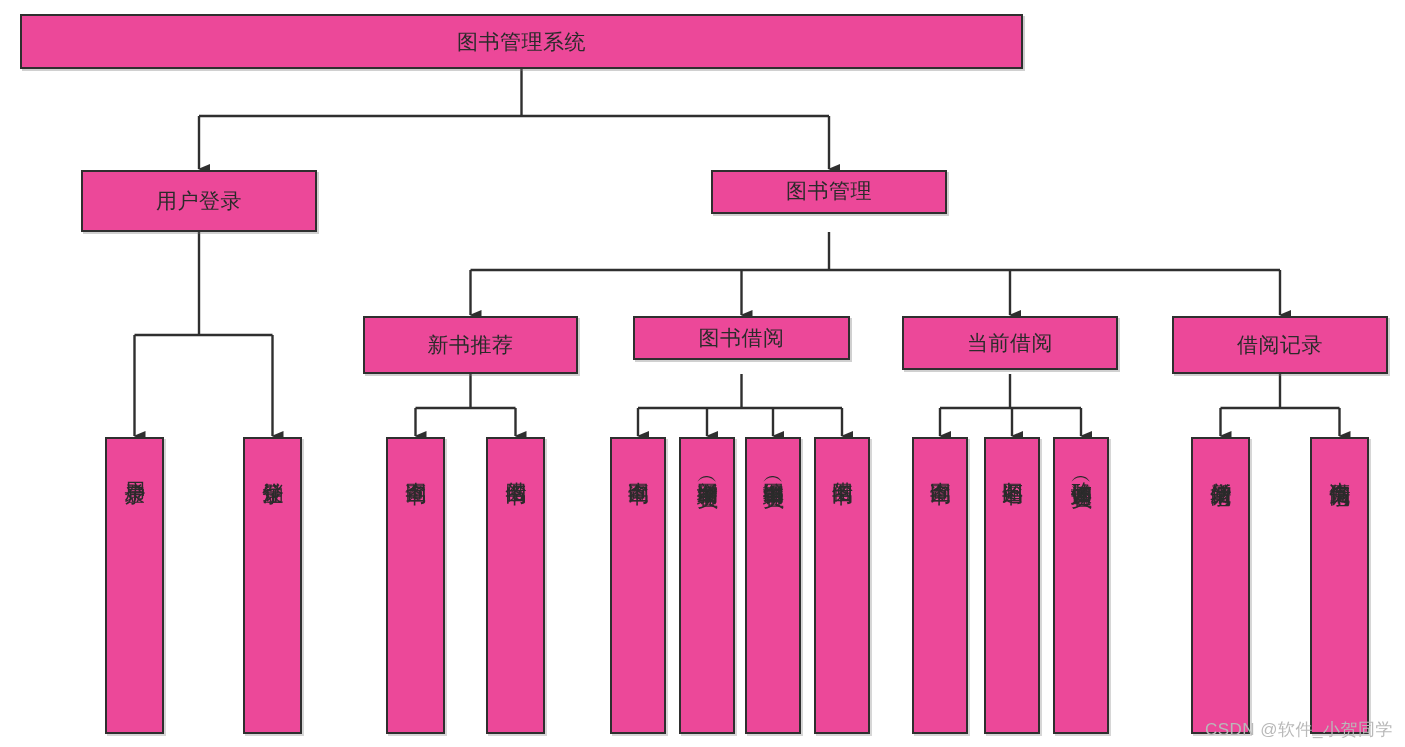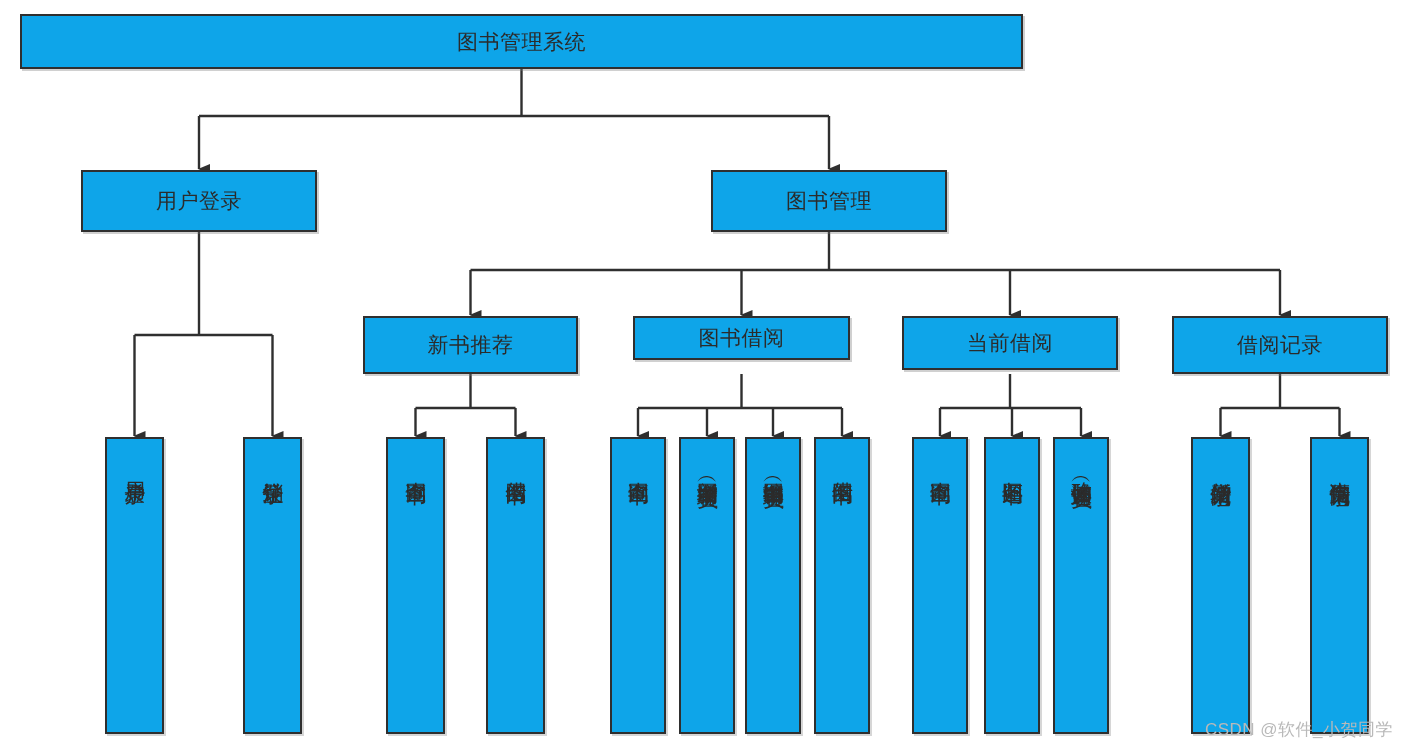--- a/index.html
+++ b/index.html
@@ -18,21 +18,21 @@
   #wire-layer {
     position: absolute;
     left: 0;
     top: 0;
     width: 1405px;
     height: 747px;
   }
   .node-box {
     position: absolute;
     box-sizing: border-box;
-    background: #0ea5e9;
+    background: #ec4899;
     border: 2px solid #2f2f2f;
     display: flex;
     align-items: center;
     justify-content: center;
     overflow: hidden;
   }
   .node-box.horiz {
     box-shadow: 2px 2px 0 rgba(120,120,120,0.35);
   }
   .node-label-h {
@@ -116,21 +116,21 @@
       </g>
   </svg>
 
   <div id="box-layer">
       <div class="node-box horiz" style="left: 20px; top: 14px; width: 1003px; height: 55px;">
         <span class="node-label-h">图书管理系统</span>
       </div>
       <div class="node-box horiz" style="left: 81px; top: 170px; width: 236px; height: 62px;">
         <span class="node-label-h">用户登录</span>
       </div>
-      <div class="node-box horiz" style="left: 711px; top: 170px; width: 236px; height: 62px;">
+      <div class="node-box horiz" style="left: 711px; top: 170px; width: 236px; height: 44px; font-family: Liberation Serif, serif;">
         <span class="node-label-h">图书管理</span>
       </div>
       <div class="node-box horiz" style="left: 363px; top: 316px; width: 215px; height: 58px;">
         <span class="node-label-h">新书推荐</span>
       </div>
       <div class="node-box horiz" style="left: 633px; top: 316px; width: 217px; height: 44px;">
         <span class="node-label-h">图书借阅</span>
       </div>
       <div class="node-box horiz" style="left: 902px; top: 316px; width: 216px; height: 54px;">
         <span class="node-label-h">当前借阅</span>

